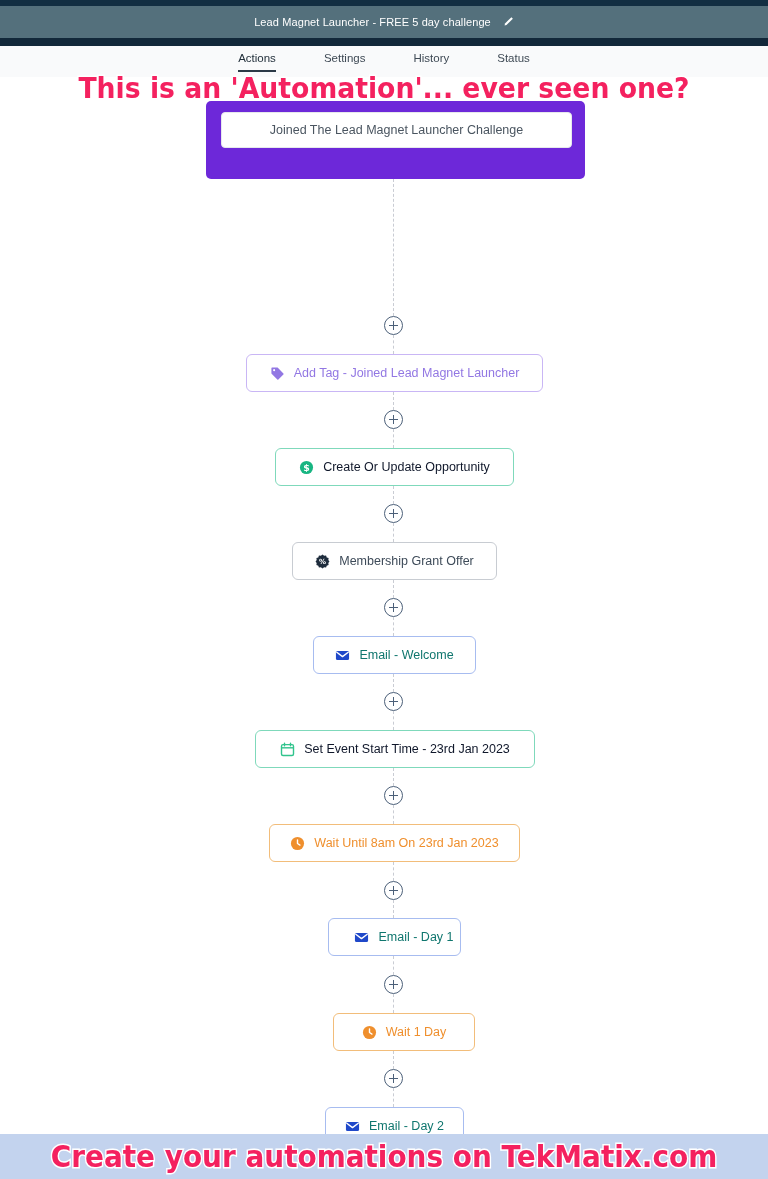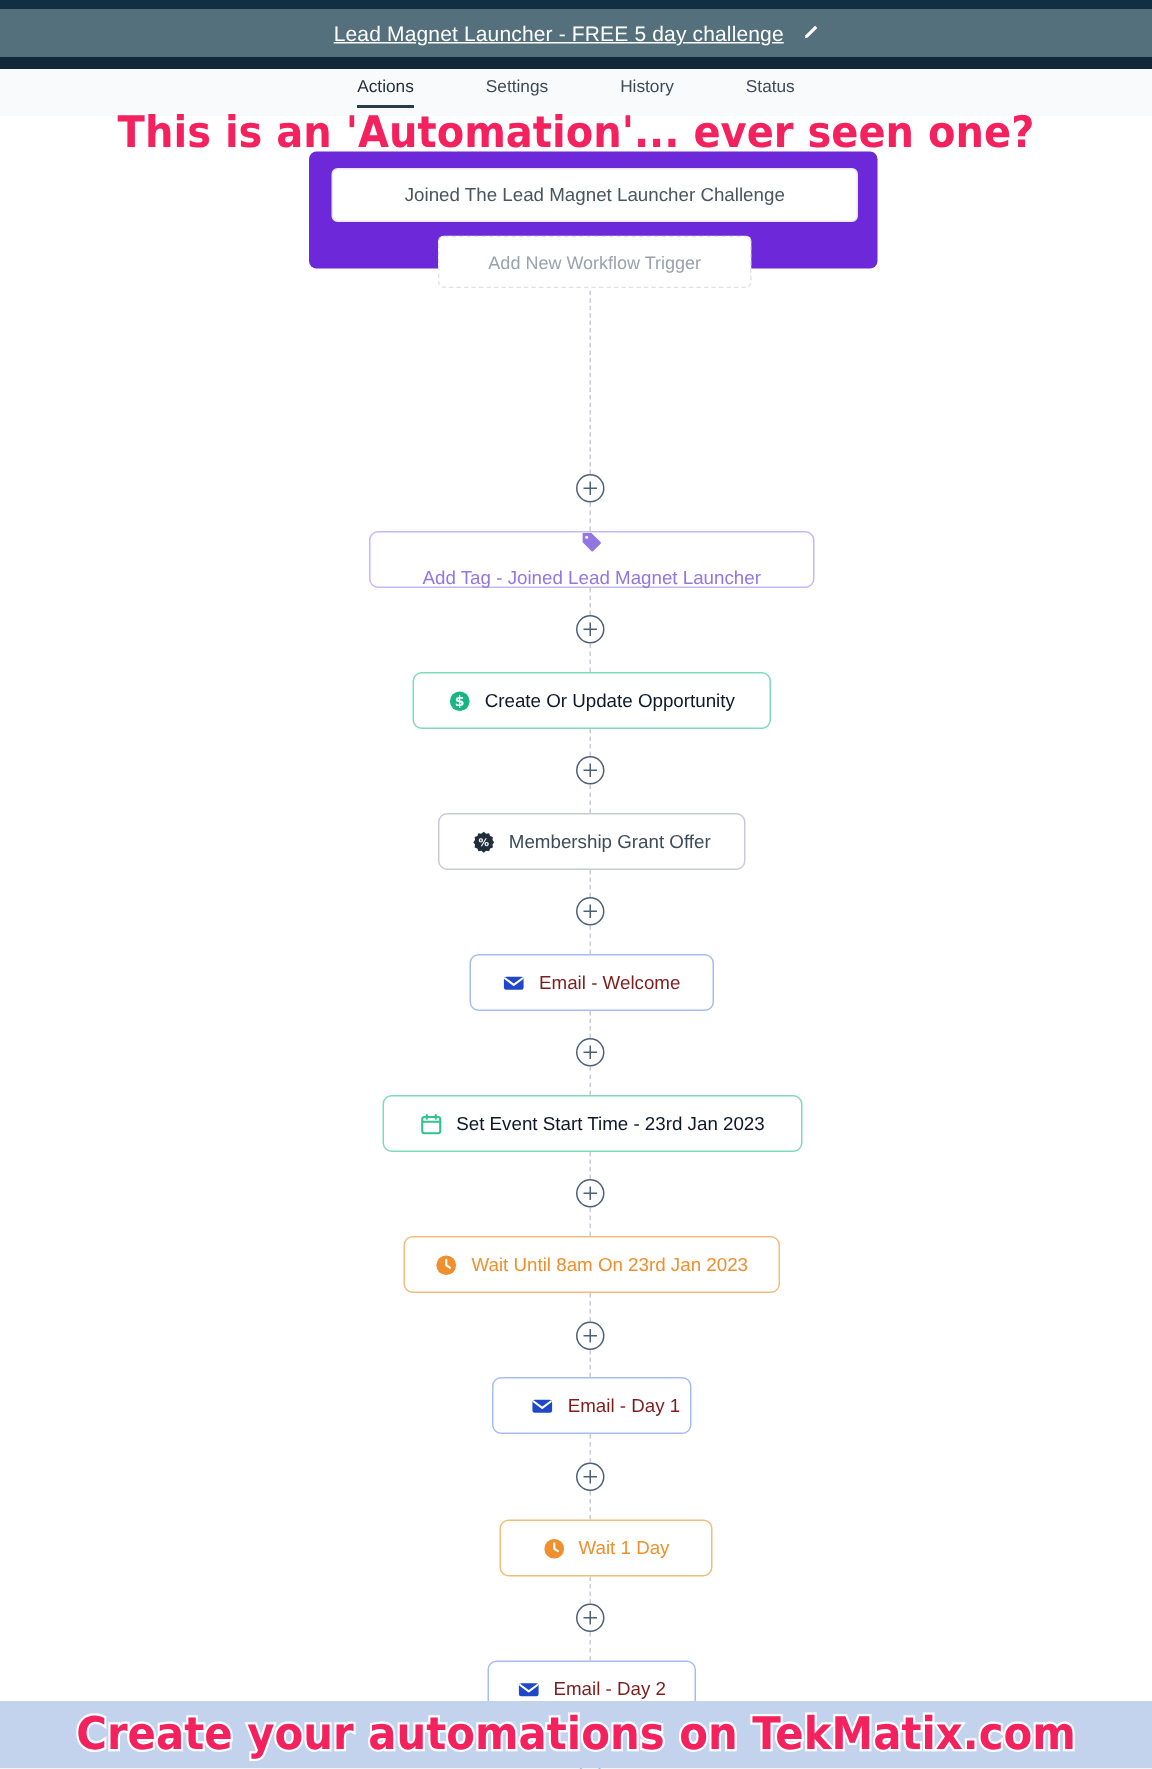--- a/index.html
+++ b/index.html
@@ -26,24 +26,23 @@
     position: absolute;
     top: 6px; left: 0;
     width: 768px; height: 32px;
     background: #54707c;
     display: flex;
     align-items: center;
     justify-content: center;
   }
   .titlebar-text {
     color: #ffffff;
-    font-size: 14px;
+    font-size: 11px;
     letter-spacing: .1px;
     white-space: nowrap;
-    text-decoration: underline;
   }
   .pencil-icon {
     margin-left: 11px;
     display: inline-flex;
     align-items: center;
   }
   .titlebar-underline {
     position: absolute;
     top: 38px; left: 0;
     width: 768px; height: 8px;
@@ -178,21 +177,21 @@
     flex: none;
   }
 
   .node.purple { border-color: #c9b6f5; }
   .node.purple .node-label { color: #9277e3; }
   .node.green  { border-color: #7fd9bb; }
   .node.green  .node-label { color: #0f172a; }
   .node.dark   { border-color: #c8ccd2; }
   .node.dark   .node-label { color: #3e4b59; }
   .node.blue   { border-color: #a7bcf0; }
-  .node.blue   .node-label { color: #7f1d1d; }
+  .node.blue   .node-label { color: #0f766e; }
   .node.orange { border-color: #f2bd7a; }
   .node.orange .node-label { color: #ef8f2d; }
 
   
   .caption {
     position: absolute;
     left: 0;
     width: 768px;
     text-align: center;
     font-family: "DejaVu Sans", sans-serif;
@@ -264,37 +263,36 @@
       <div class="spine" style="top: 823px; height: 18px;"></div>
       <div class="spine" style="top: 879px; height: 19px;"></div>
       <div class="spine" style="top: 917px; height: 19px;"></div>
       <div class="spine" style="top: 974px; height: 18px;"></div>
       <div class="spine" style="top: 1011px; height: 19px;"></div>
       <div class="spine" style="top: 1068px; height: 18px;"></div>
     </div>
 
   <div class="trigger-panel">
     <div class="trigger-item">Joined The Lead Magnet Launcher Challenge</div>
-    <div class="add-trigger">Add New Workflow Trigger</div>
   </div>
 
   <div id="connectors">
       <div class="plus" style="top: 239px;"></div>
       <div class="plus" style="top: 333px;"></div>
       <div class="plus" style="top: 427px;"></div>
       <div class="plus" style="top: 521px;"></div>
       <div class="plus" style="top: 615px;"></div>
       <div class="plus" style="top: 709px;"></div>
       <div class="plus" style="top: 804px;"></div>
       <div class="plus" style="top: 898px;"></div>
       <div class="plus" style="top: 992px;"></div>
       <div class="plus" style="top: 1086px;"></div>
     </div>
   <div id="nodes">
-      <div class="node purple" style="top: 277px; left: 246px; width: 297px; flex-direction: column;">
+      <div class="node purple" style="top: 277px; left: 246px; width: 297px;">
         <span class="node-icon">
           <svg width="15" height="15" viewBox="0 0 16 16">
             <path d="M1.5 7.6V2.2c0-.4.3-.7.7-.7h5.4c.2 0 .4.1.5.2l6.2 6.2c.3.3.3.8 0 1.1l-5.4 5.4c-.3.3-.8.3-1.1 0L1.7 8.2a.7.7 0 01-.2-.6z" fill="#9277e3"></path>
             <circle cx="4.4" cy="4.4" r="1.1" fill="#ffffff"></circle>
           </svg>
         </span>
         <span class="node-label">Add Tag - Joined Lead Magnet Launcher</span>
       </div>
       <div class="node green" style="top: 371px; left: 275px; width: 239px;">
         <span class="node-icon">

